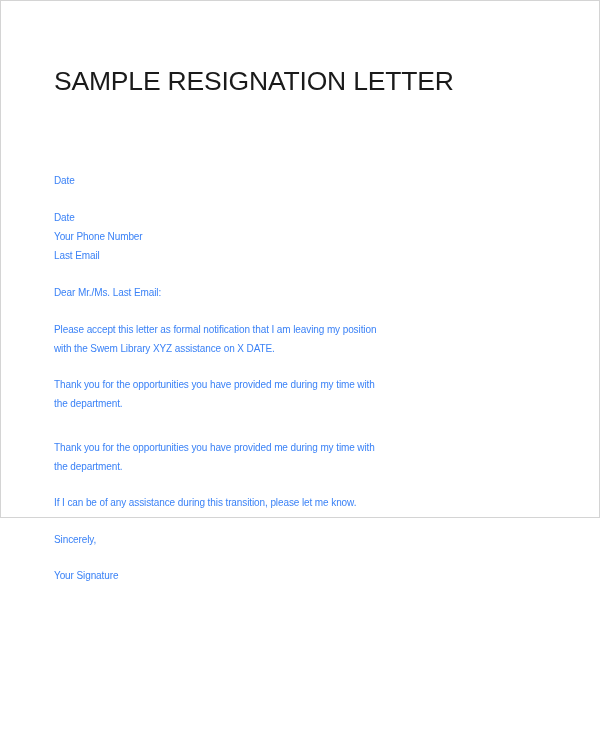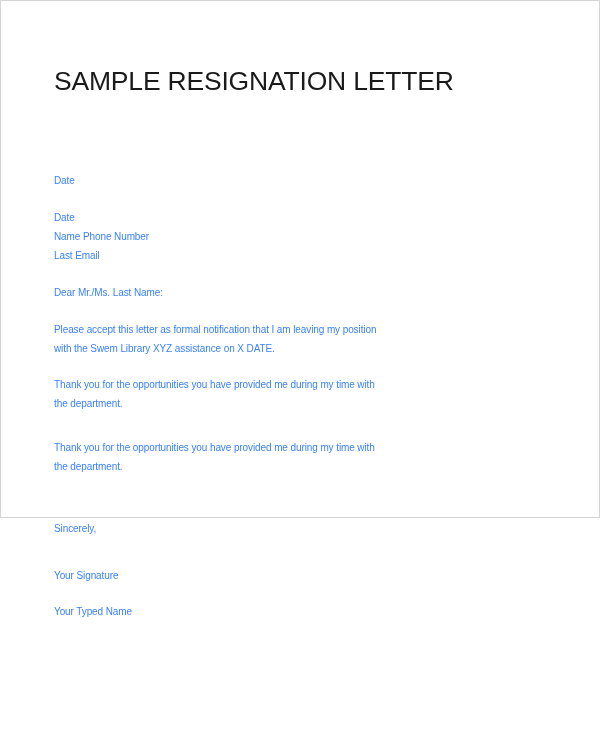--- a/index.html
+++ b/index.html
@@ -50,34 +50,34 @@
 </head>
 <body>
 
 <div class="page">
 
   <h1 class="title">SAMPLE RESIGNATION LETTER</h1>
 
   <p class="body-text" style="top:170px;">Date</p>
 
   <p class="body-text" style="top:207px;">Date</p>
-  <p class="body-text" style="top:226px;">Name Phone Number</p>
+  <p class="body-text" style="top:226px;">Your Phone Number</p>
   <p class="body-text" style="top:245px;">Last Email</p>
 
-  <p class="body-text" style="top:282px;">Dear Mr./Ms. Last Name:</p>
+  <p class="body-text" style="top:282px;">Dear Mr./Ms. Last Email:</p>
 
   <p class="body-text" style="top:319px;">Please accept this letter as formal notification that I am leaving my position</p>
   <p class="body-text" style="top:338px;">with the Swem Library XYZ assistance on X DATE.</p>
 
   <p class="body-text" style="top:374px;">Thank you for the opportunities you have provided me during my time with</p>
   <p class="body-text" style="top:393px;">the department.</p>
 
   <p class="body-text" style="top:437px;">Thank you for the opportunities you have provided me during my time with</p>
   <p class="body-text" style="top:456px;">the department.</p>
 
+  <p class="body-text" style="top:492px;">If I can be of any assistance during this transition, please let me know.</p>
 
-  <p class="body-text" style="top:518px;">Sincerely,</p>
+  <p class="body-text" style="top:529px;">Sincerely,</p>
 
   <p class="body-text" style="top:565px;text-align:center;">Your Signature</p>
 
-  <p class="body-text" style="top:601px;">Your Typed Name</p>
 
 </div>
 
 </body></html>

